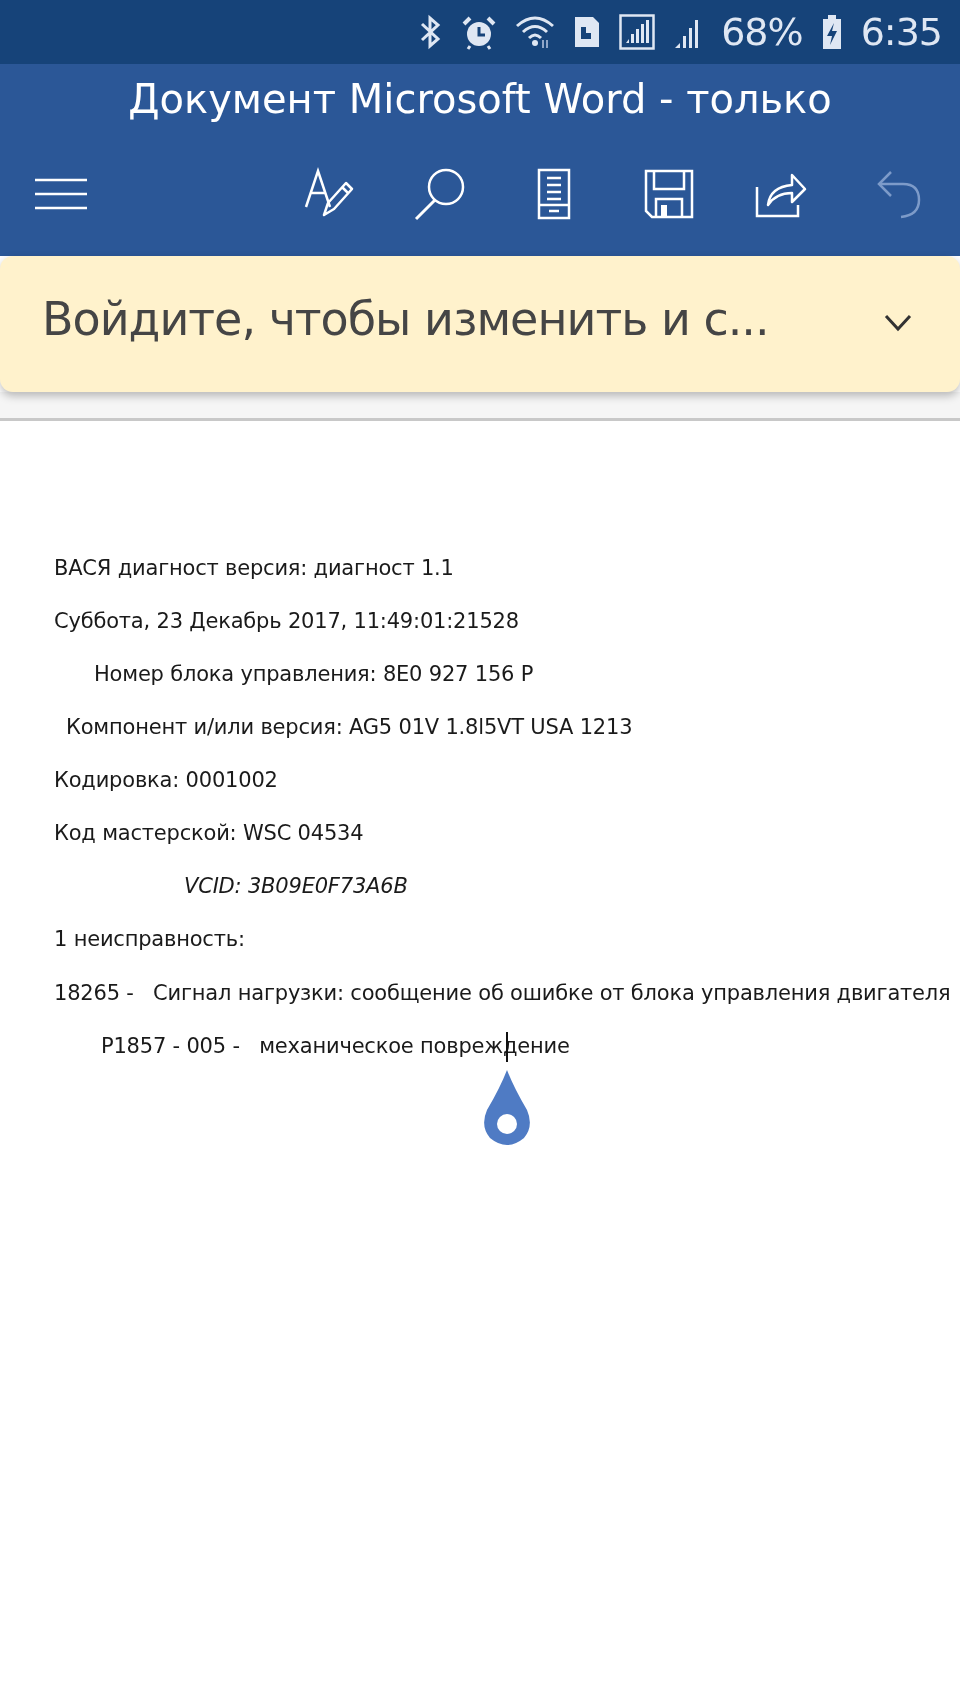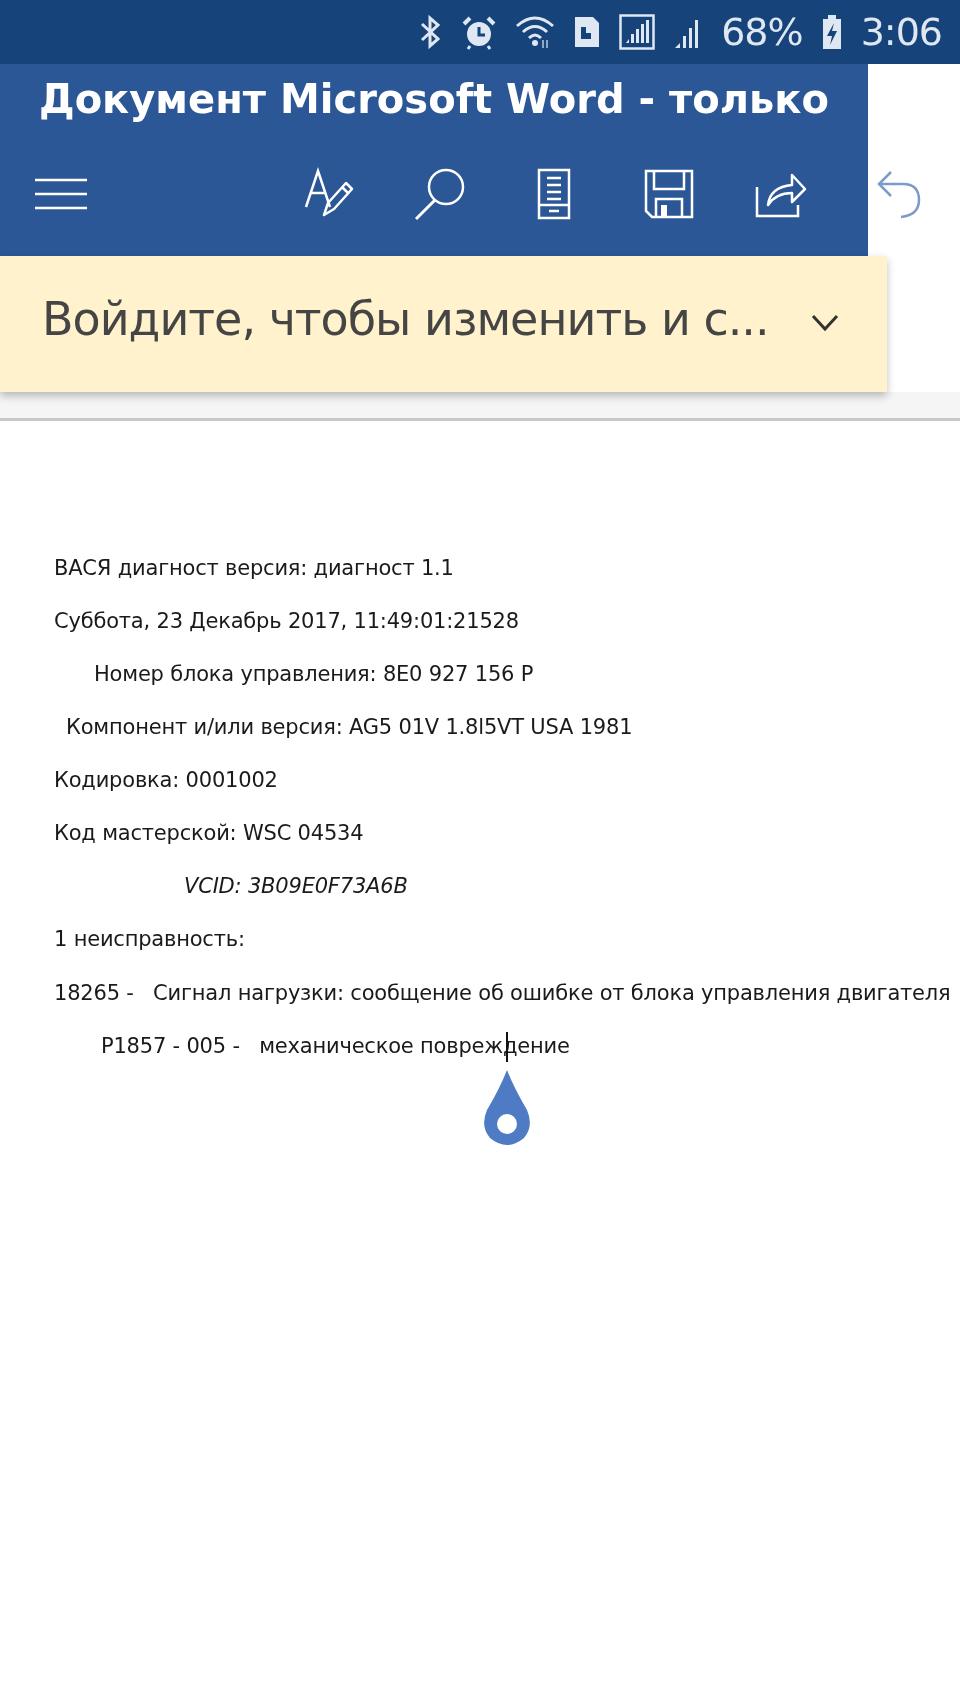--- a/index.html
+++ b/index.html
@@ -1,25 +1,25 @@
 <!DOCTYPE html>
 <html><head>
 <meta charset="utf-8">
 <style>
   html, body { margin:0; padding:0; }
   body { width:960px; height:1707px; background:#ffffff; overflow:hidden; position:relative; font-family:"Liberation Sans", sans-serif; }
   .status-bar { position:absolute; left:0; top:0; width:960px; height:64px; background:#164379; color:#dfe7f3; }
   .status-right { position:absolute; right:18px; top:8px; height:48px; display:flex; align-items:center; gap:18px; }
   .status-right svg { display:block; }
   .status-text { font-family:"DejaVu Sans", sans-serif; font-size:38px; color:#dfe7f3; letter-spacing:-1px; }
-  .app-header { position:absolute; left:0; top:64px; width:868px; height:192px; background:#2b5797;font-weight:bold; }
+  .app-header { position:absolute; left:0; top:64px; width:960px; height:192px; background:#2b5797; }
   .doc-title { position:absolute; left:0; right:0; top:12px; text-align:center; color:#ffffff; font-family:"DejaVu Sans", sans-serif; font-size:40px; white-space:nowrap; overflow:hidden; padding-left:0; }
   .toolbar { position:absolute; left:0; top:90px; width:960px; height:80px; }
   .tb-btn { position:absolute; top:0; width:70px; height:80px; display:flex; align-items:center; justify-content:center; cursor:pointer; }
-  .banner { position:absolute; left:0; top:256px; width:887px; height:136px; background:#fff2cc; box-shadow:0 4px 8px rgba(0,0,0,0.25); z-index:2; }
+  .banner { position:absolute; left:0; top:256px; width:960px; height:136px; background:#fff2cc; box-shadow:0 4px 8px rgba(0,0,0,0.25); z-index:2;border-radius:13px; }
   .banner-text { position:absolute; left:42px; top:36px; font-family:"DejaVu Sans", sans-serif; font-size:46px; color:#454545; white-space:nowrap; letter-spacing:-1px; }
   .banner-chevron { position:absolute; right:42px; top:46px; width:40px; height:40px; cursor:pointer; }
   .gap { position:absolute; left:0; top:392px; width:960px; height:26px; background:#f5f5f5; border-bottom:3px solid #c8c8c8; }
   .doc { position:absolute; left:0; top:421px; width:960px; height:1286px; background:#ffffff; }
   .line { position:absolute; font-family:"DejaVu Sans", sans-serif; font-size:21px; color:#1a1a1a; white-space:pre; letter-spacing:-0.2px; }
   .cursor { position:absolute; left:506px; top:1032px; width:2px; height:30px; background:#111; }
   .handle { position:absolute; left:482px; top:1068px; width:50px; height:80px; cursor:grab; }
 </style>
 </head>
 <body>
@@ -59,21 +59,21 @@
         <rect x="10" y="22" width="3" height="12" fill="#dfe7f3"></rect>
         <rect x="16" y="14" width="3" height="20" fill="#dfe7f3"></rect>
         <rect x="22" y="6" width="3" height="28" fill="#dfe7f3"></rect>
       </svg>
     <span class="status-text">68%</span>
     <svg width="22" height="36" viewBox="0 0 22 36">
         <rect x="7" y="1" width="8" height="4" fill="#dfe7f3"></rect>
         <rect x="2" y="5" width="18" height="30" fill="#dfe7f3"></rect>
         <path d="M13 9 L6 22 L11 22 L9 31 L16 17 L11 17 Z" fill="#164379"></path>
       </svg>
-    <span class="status-text">3:06</span>
+    <span class="status-text">6:35</span>
   </div>
 </div>
 
 <div class="app-header">
   <div class="doc-title">Документ Microsoft Word - только</div>
   <div class="toolbar">
     <div class="tb-btn" style="left:26px;">
       <svg width="56" height="34" viewBox="0 0 56 34">
           <path d="M2 3 L54 3 M2 17 L54 17 M2 31 L54 31" stroke="#ffffff" stroke-width="2.5"></path>
         </svg>
@@ -128,21 +128,21 @@
     </svg>
 </div>
 
 <div class="gap"></div>
 
 <div class="doc"></div>
 
 <div class="line" style="left:54px; top:556px;">ВАСЯ диагност версия: диагност 1.1</div>
 <div class="line" style="left:54px; top:609px;">Суббота, 23 Декабрь 2017, 11:49:01:21528</div>
 <div class="line" style="left:54px; top:662px;margin-left:40px;">Номер блока управления: 8E0 927 156 P</div>
-<div class="line" style="left:66px; top:715px;">Компонент и/или версия: AG5 01V 1.8l5VT USA 1981</div>
+<div class="line" style="left:66px; top:715px;">Компонент и/или версия: AG5 01V 1.8l5VT USA 1213</div>
 <div class="line" style="left:54px; top:768px;">Кодировка: 0001002</div>
 <div class="line" style="left:54px; top:821px;">Код мастерской: WSC 04534</div>
 <div class="line" style="left:184px; top:874px;font-style:italic;">VCID: 3B09E0F73A6B</div>
 <div class="line" style="left:54px; top:927px;">1 неисправность:</div>
 <div class="line" style="left:54px; top:981px;">18265 -   Сигнал нагрузки: сообщение об ошибке от блока управления двигателя</div>
 <div class="line" style="left:101px; top:1034px;">P1857 - 005 -   механическое повреждение</div>
 
 <div class="cursor"></div>
 <svg class="handle" viewBox="0 0 50 80">
     <path d="M25 2 Q32 20 45 42 Q52 58 42 70 Q25 84 8 70 Q-2 58 5 42 Q18 20 25 2 Z" fill="#4f7bc4"></path>

